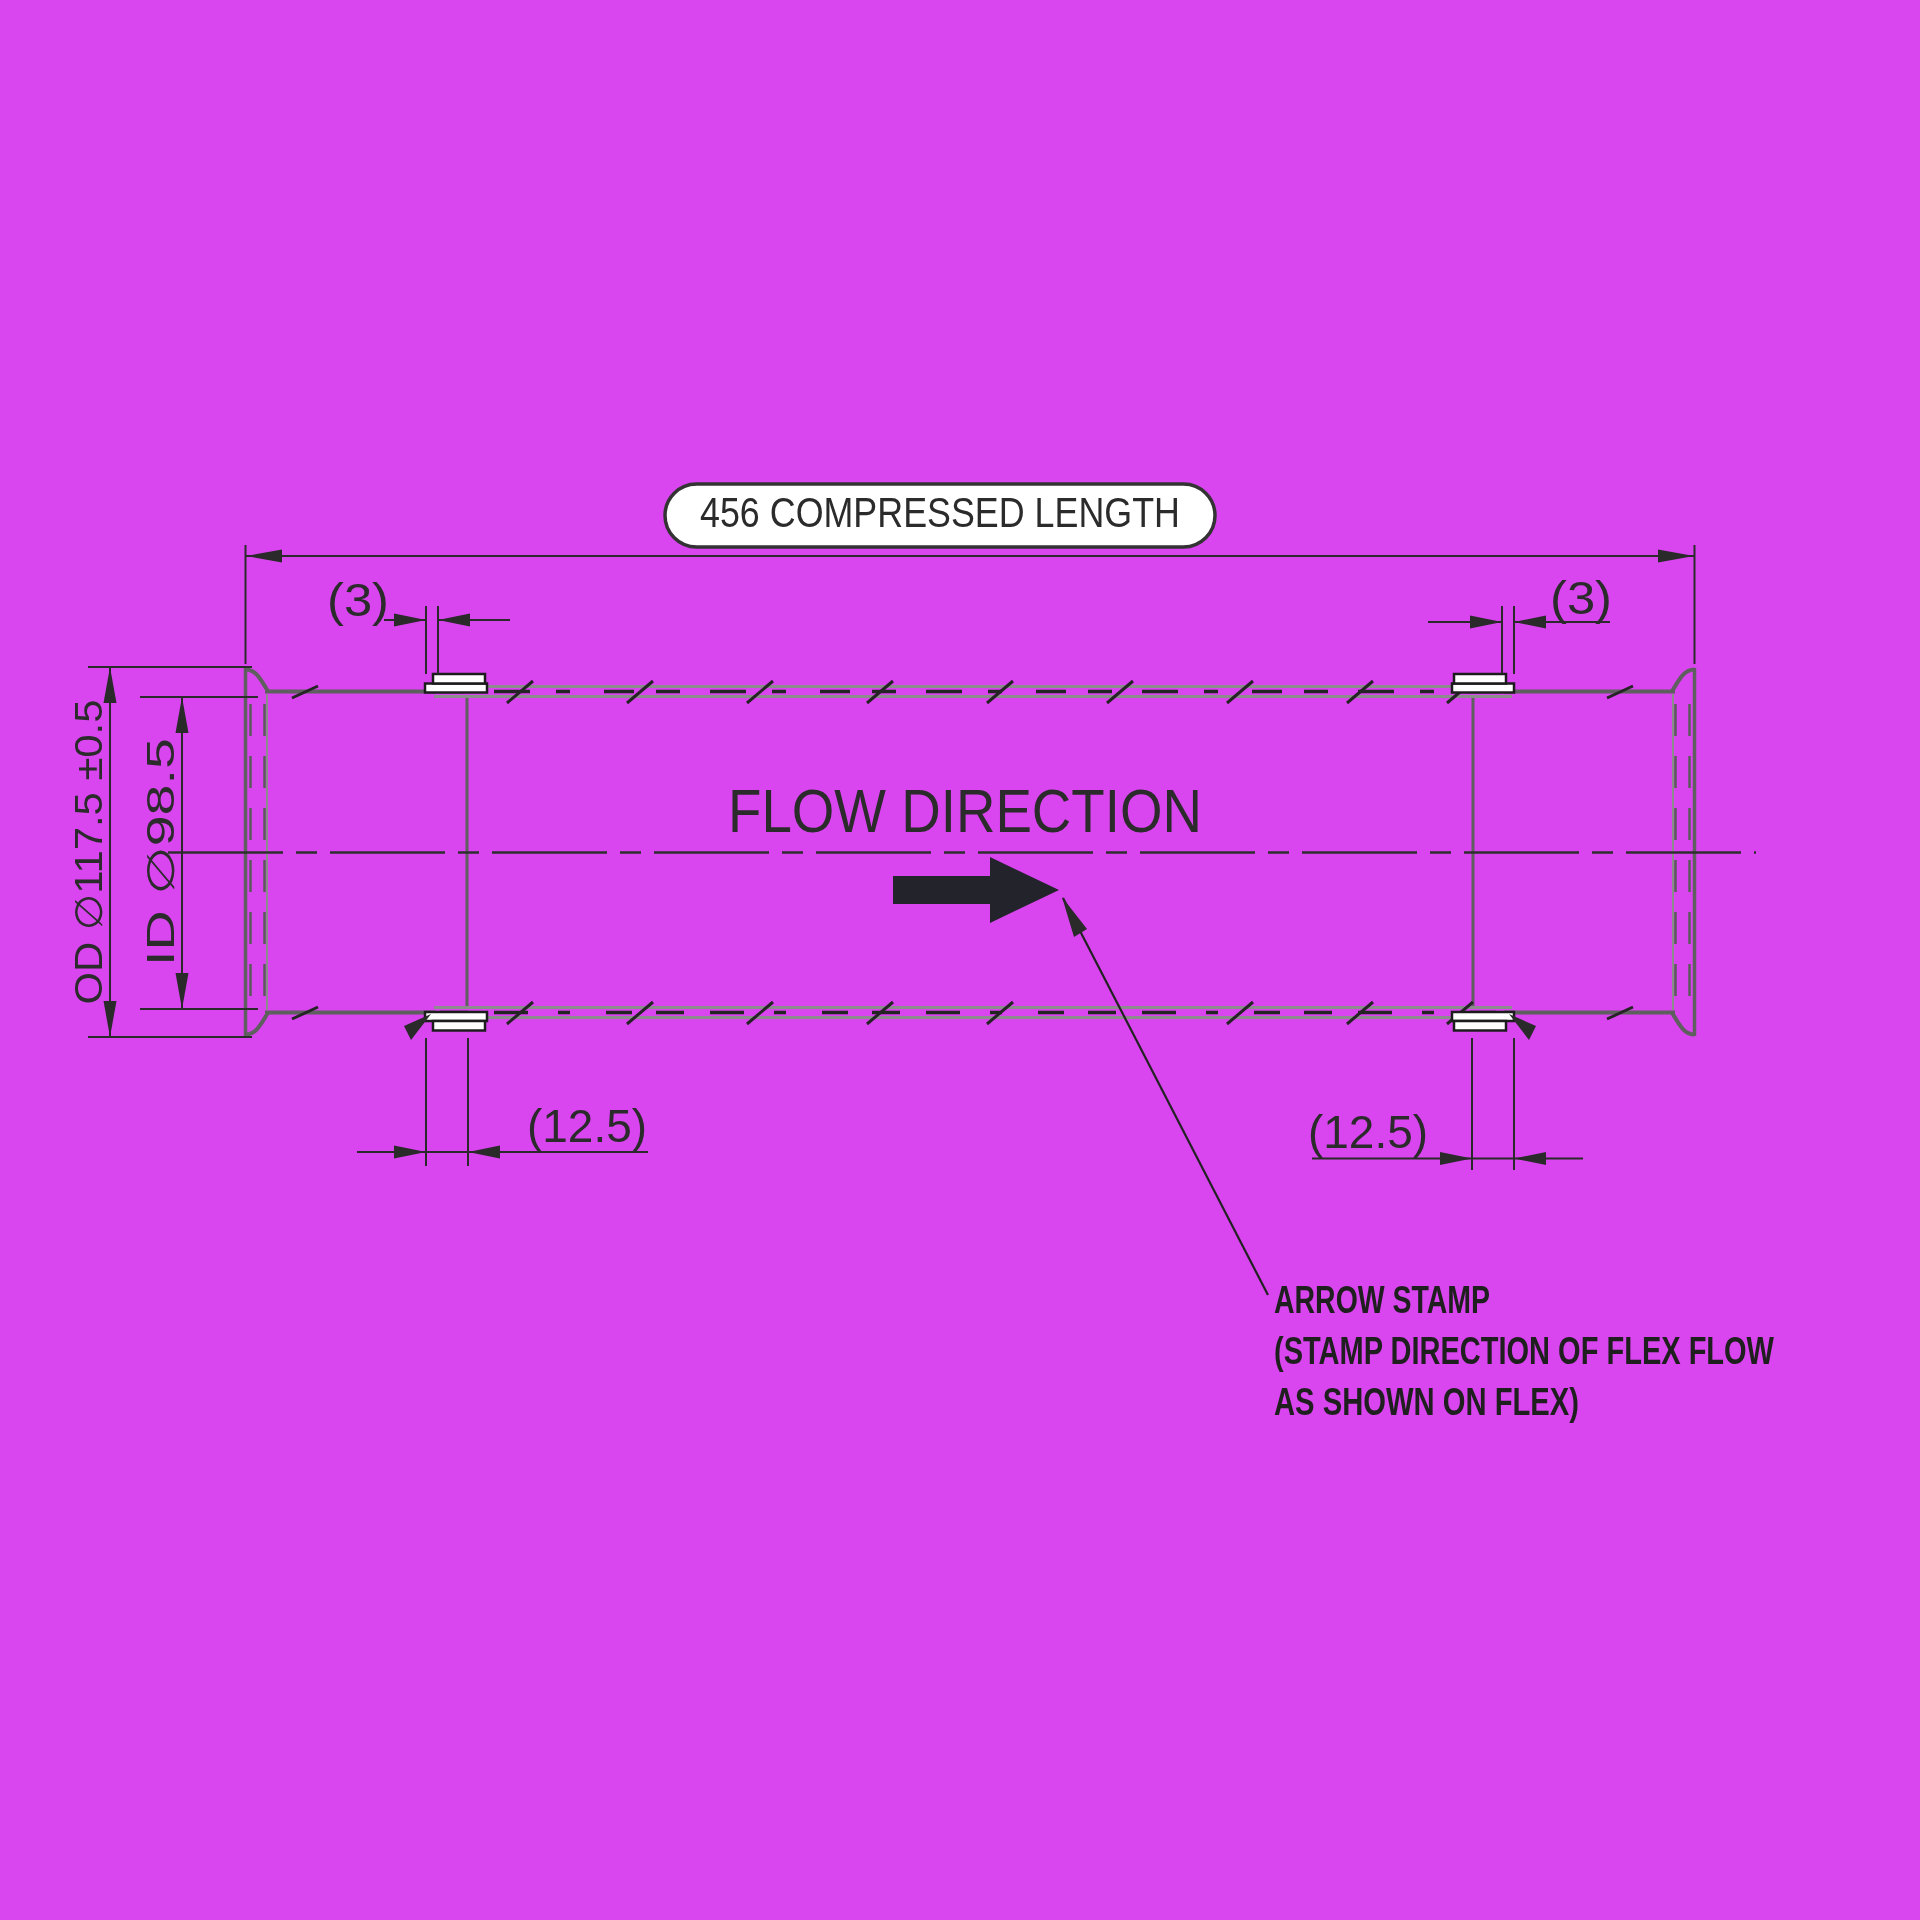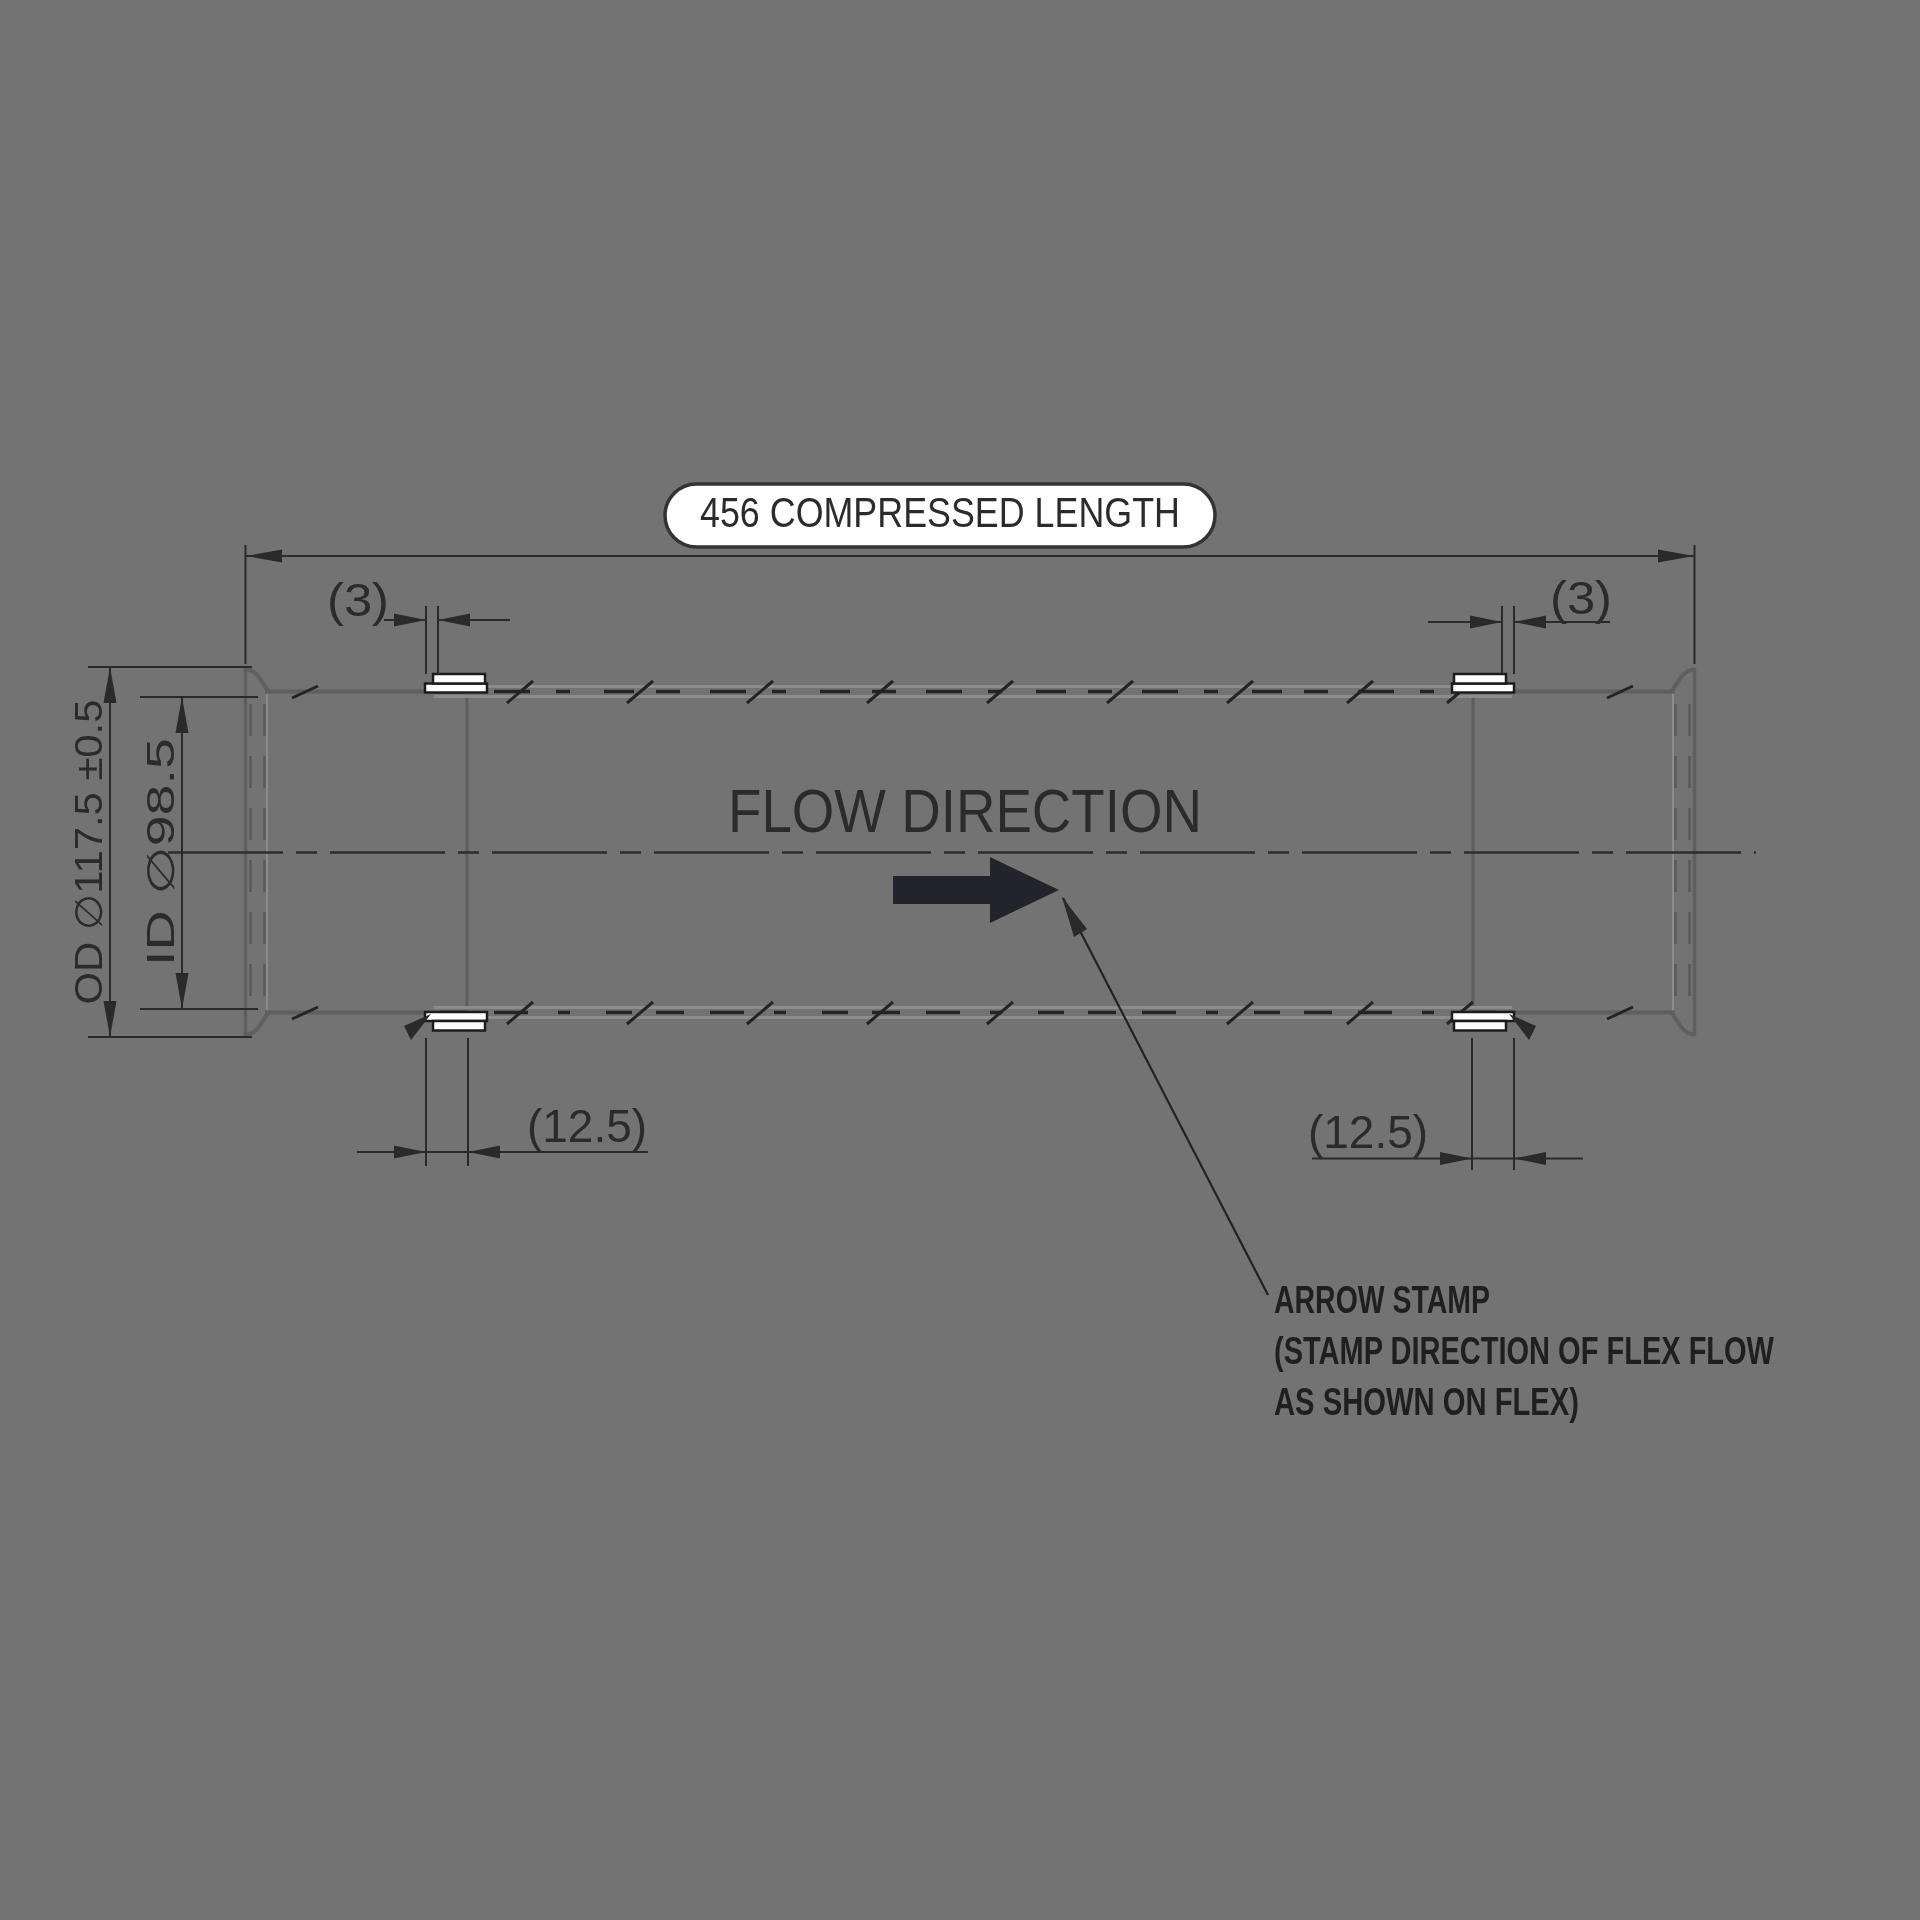--- a/index.html
+++ b/index.html
@@ -1,16 +1,16 @@
 <!DOCTYPE html>
 <html><head>
 <meta charset="utf-8">
 <style>
   html,body{margin:0;padding:0;background:#ffffff;}
-  .stage{width:1920px;height:1920px;background:#737373;position:relative;overflow:hidden;}
+  .stage{width:1920px;height:1920px;background:#d946ef;position:relative;overflow:hidden;}
   svg{display:block;}
   text{font-family:"Liberation Sans", sans-serif;fill:#2b2b2b;}
   .note-text{font-weight:bold;fill:#1f1f1f;}
   .dim-text{fill:#2b2b2b;}
   .outline{stroke:#5f5f5f;fill:none;}
   .rail{stroke:#8c8c8c;fill:none;}
   .dimline{stroke:#2a2a2a;fill:none;}
   .hidden-dash{stroke:#5a5a5a;fill:none;}
   .tick{stroke:#242424;fill:none;}
   .tab{fill:#ffffff;stroke:#1c1c1c;stroke-width:2.5;}

